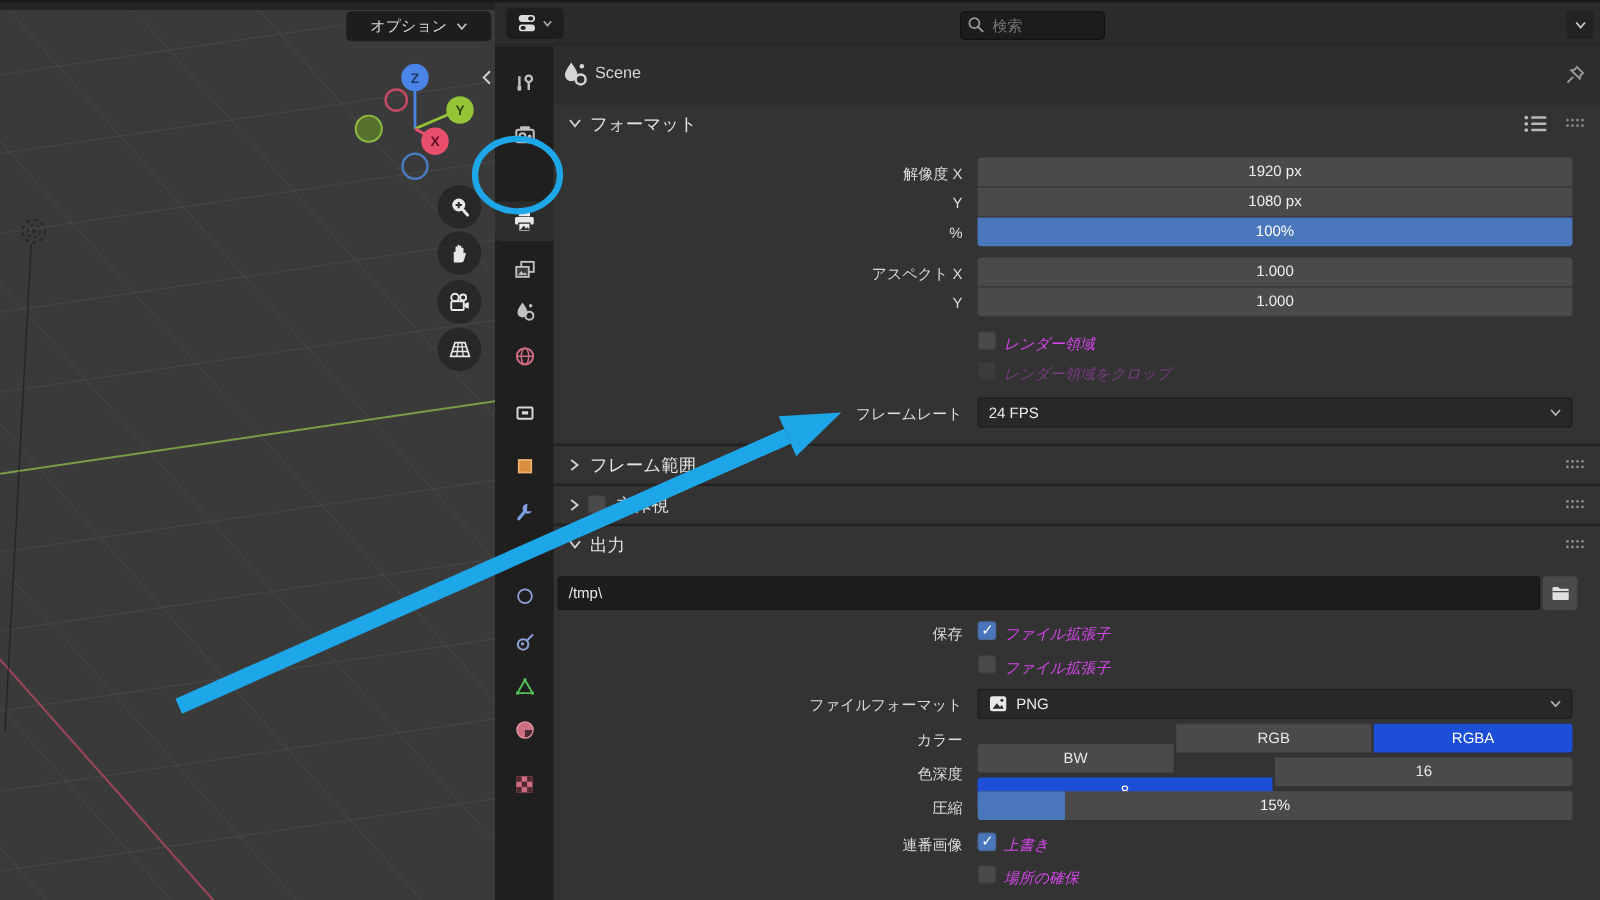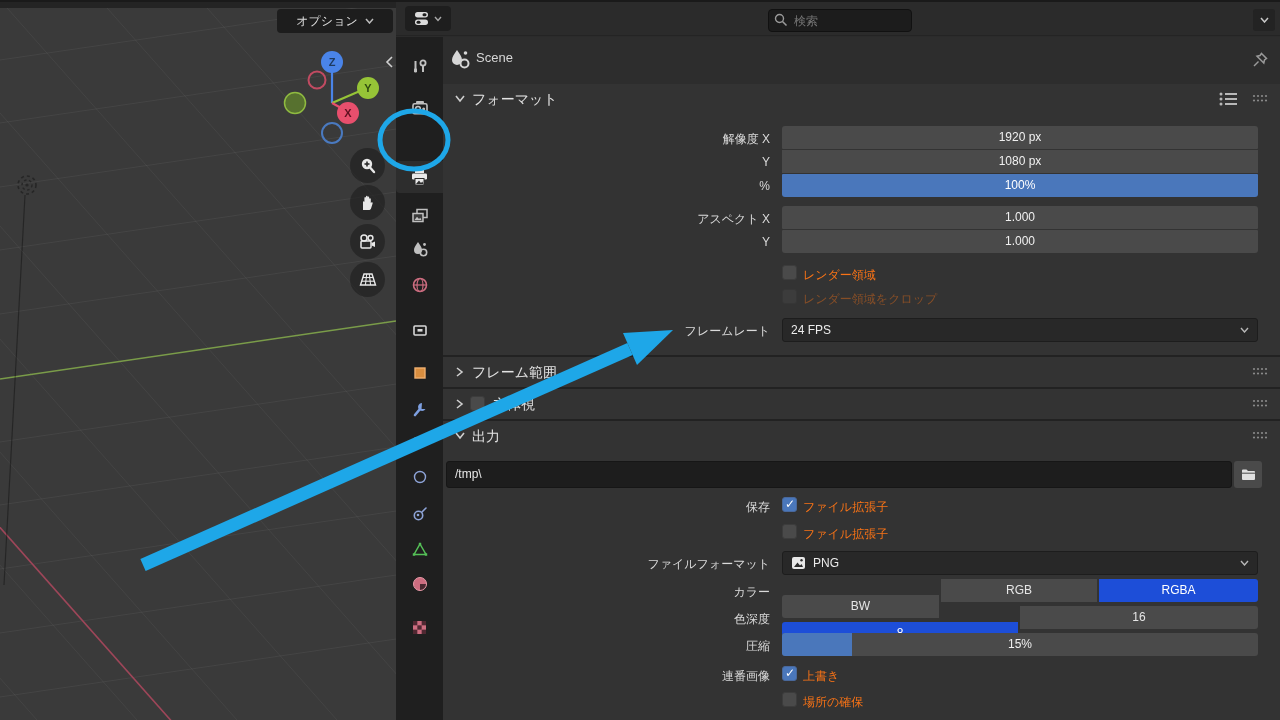--- a/index.html
+++ b/index.html
@@ -14,21 +14,21 @@
       border-radius:4px; color:#dcdcdc; font-size:12px; display:flex; align-items:center; justify-content:center; gap:7px; cursor:pointer; }
   .vp-collapse { position:absolute; left:383px; top:54px; width:13px; height:16px; color:#cfcfcf; }
   .vp-toolbtn { position:absolute; left:350px; width:35px; height:35px; border-radius:50%; background:rgba(32,32,32,0.68);
       display:flex; align-items:center; justify-content:center; }
 
   
   #properties { position:absolute; left:396px; top:0; width:884px; height:720px; background:#2b2b2b; }
   #props-header { position:absolute; left:0; top:0; width:884px; height:36px; background:#2b2b2b; border-bottom:1px solid #242424; }
   .editor-type-btn { position:absolute; left:9px; top:6px; width:46px; height:25px; background:#1e1e1e; border-radius:4px;
       display:flex; align-items:center; justify-content:center; gap:2px; }
-  .search-box { position:absolute; left:372px; top:9px; width:144px; height:23px; }
+  .search-box { position:absolute; left:372px; top:9px; width:116px; height:23px; }
   .search-box input { width:100%; height:100%; background:#1c1c1c; border:1px solid #111; border-radius:4px;
       color:#cfcfcf; font-size:12px; padding:0 6px 0 25px; outline:none; font-family:inherit; }
   .search-box svg { position:absolute; left:6px; top:4px; }
   .hdr-chevron-btn { position:absolute; left:857px; top:9px; width:22px; height:22px; background:#232323; border-radius:3px;
       display:flex; align-items:center; justify-content:center; }
 
   #tabstrip { position:absolute; left:0; top:37px; width:47px; height:683px; background:#1f1f1f; }
   .tab { position:absolute; left:0; width:47px; height:32px; display:flex; align-items:center; justify-content:center; cursor:pointer; }
   .tab.active { background:#2d2d2d; border-radius:4px 0 0 4px; }
 
@@ -51,21 +51,21 @@
       font-size:12px; text-align:center; line-height:23px; cursor:ew-resize; }
   .field.top { border-radius:3px 3px 1px 1px; }
   .field.bot { border-radius:1px 1px 3px 3px; }
   .field.blue { background:#4a77bb; color:#fff; }
   .drop { position:absolute; left:339px; width:476px; height:24px; background:#282828; border:1px solid #1d1d1d;
       border-radius:3px; color:#ececec; font-size:12px; display:flex; align-items:center; padding:0 8px; gap:7px; cursor:pointer; }
   .drop .dchev { margin-left:auto; }
   .chk { position:absolute; width:15px; height:15px; border-radius:3px; background:#4a4a4a; border:1px solid #3c3c3c; cursor:pointer; }
   .chk.on { background:#4a77bb; border-color:#49689b; }
   .chk.on::after { content:"✓"; position:absolute; left:2px; top:0px; color:#fff; font-size:12px; line-height:13px; }
-  .chklbl { position:absolute; font-size:12px; color:#f97316; }
+  .chklbl { position:absolute; font-size:12px; color:#d946ef;font-style:italic; }
   .dim { opacity:0.42; }
   .seg { position:absolute; height:23px; background:#4a4a4a; color:#e6e6e6; font-size:12px; text-align:center;
       line-height:23px; cursor:pointer; }
   .seg.sel { background:#1d4ed8; color:#fff; }
   .r-l { border-radius:3px 0 0 3px;margin-top:16px; } .r-r { border-radius:0 3px 3px 0; }
   .slider { position:absolute; left:339px; width:476px; height:23px; background:#4a4a4a; border-radius:3px; overflow:hidden; cursor:ew-resize; }
   .slider .fill { position:absolute; left:0; top:0; height:100%; background:#4a77bb; }
   .slider .stxt { position:absolute; width:100%; text-align:center; line-height:23px; font-size:12px; color:#f0f0f0; }
   .pathfield { position:absolute; left:3px; top:0; width:786px; height:27px; background:#1d1d1d; border:1px solid #161616;
       border-radius:3px; color:#e8e8e8; font-size:12px; line-height:25px; padding-left:8px; cursor:text; }

